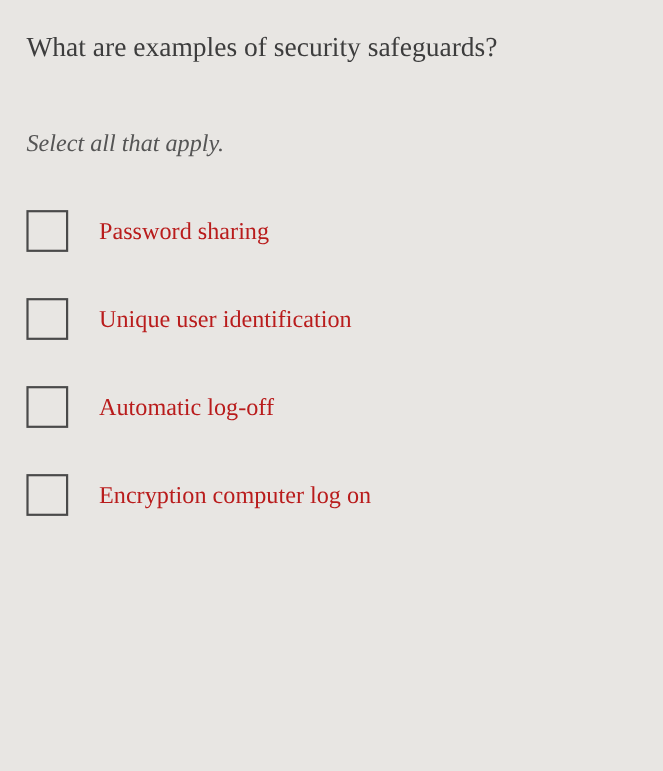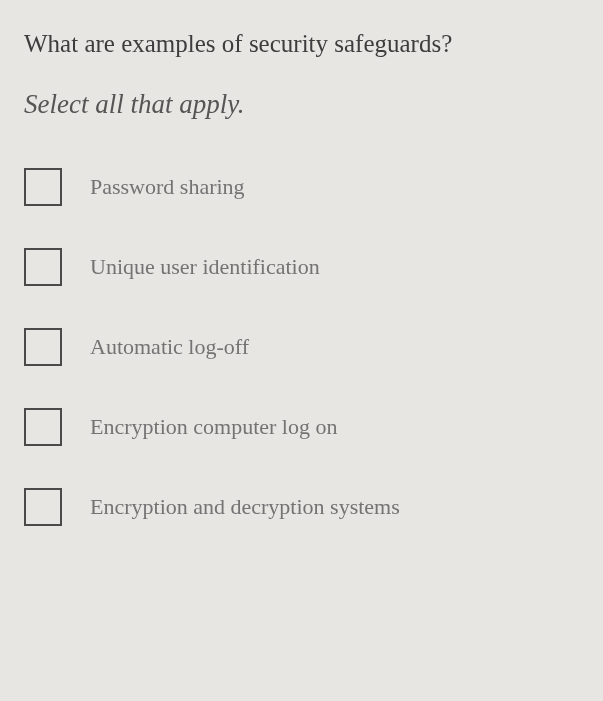--- a/index.html
+++ b/index.html
@@ -12,25 +12,25 @@
       height: 701px;
       background: #e8e6e3;
       font-family: Georgia, 'Times New Roman', serif;
       padding: 28px 24px;
       color: #3a3a3a;
     }
     .question-title {
       font-size: 25px;
       font-weight: 400;
       color: #3d3d3d;
-      margin-bottom: 28px;
+      margin-bottom: 56px;
       line-height: 1.3;
     }
     .instruction {
-      font-size: 27px;
+      font-size: 22px;
       font-style: italic;
       color: #555;
       margin-bottom: 48px;
       font-weight: 400;
     }
     .options {
       display: flex;
       flex-direction: column;
       gap: 42px;
     }
@@ -42,21 +42,21 @@
     }
     .checkbox {
       width: 38px;
       height: 38px;
       border: 2px solid #4a4a4a;
       background: transparent;
       flex-shrink: 0;
     }
     .option-label {
       font-size: 22px;
-      color: #737373;
+      color: #b91c1c;
       font-weight: 400;
     }
   </style>
 </head>
 <body>
 
 <div class="question-title">What are examples of security safeguards?</div>
 
 <div class="instruction">Select all that apply.</div>
 
@@ -70,17 +70,13 @@
     <div class="option-label">Unique user identification</div>
   </div>
   <div class="option">
     <div class="checkbox"></div>
     <div class="option-label">Automatic log-off</div>
   </div>
   <div class="option">
     <div class="checkbox"></div>
     <div class="option-label">Encryption computer log on</div>
   </div>
-  <div class="option">
-    <div class="checkbox"></div>
-    <div class="option-label">Encryption and decryption systems</div>
-  </div>
 </div>
 
 </body></html>

